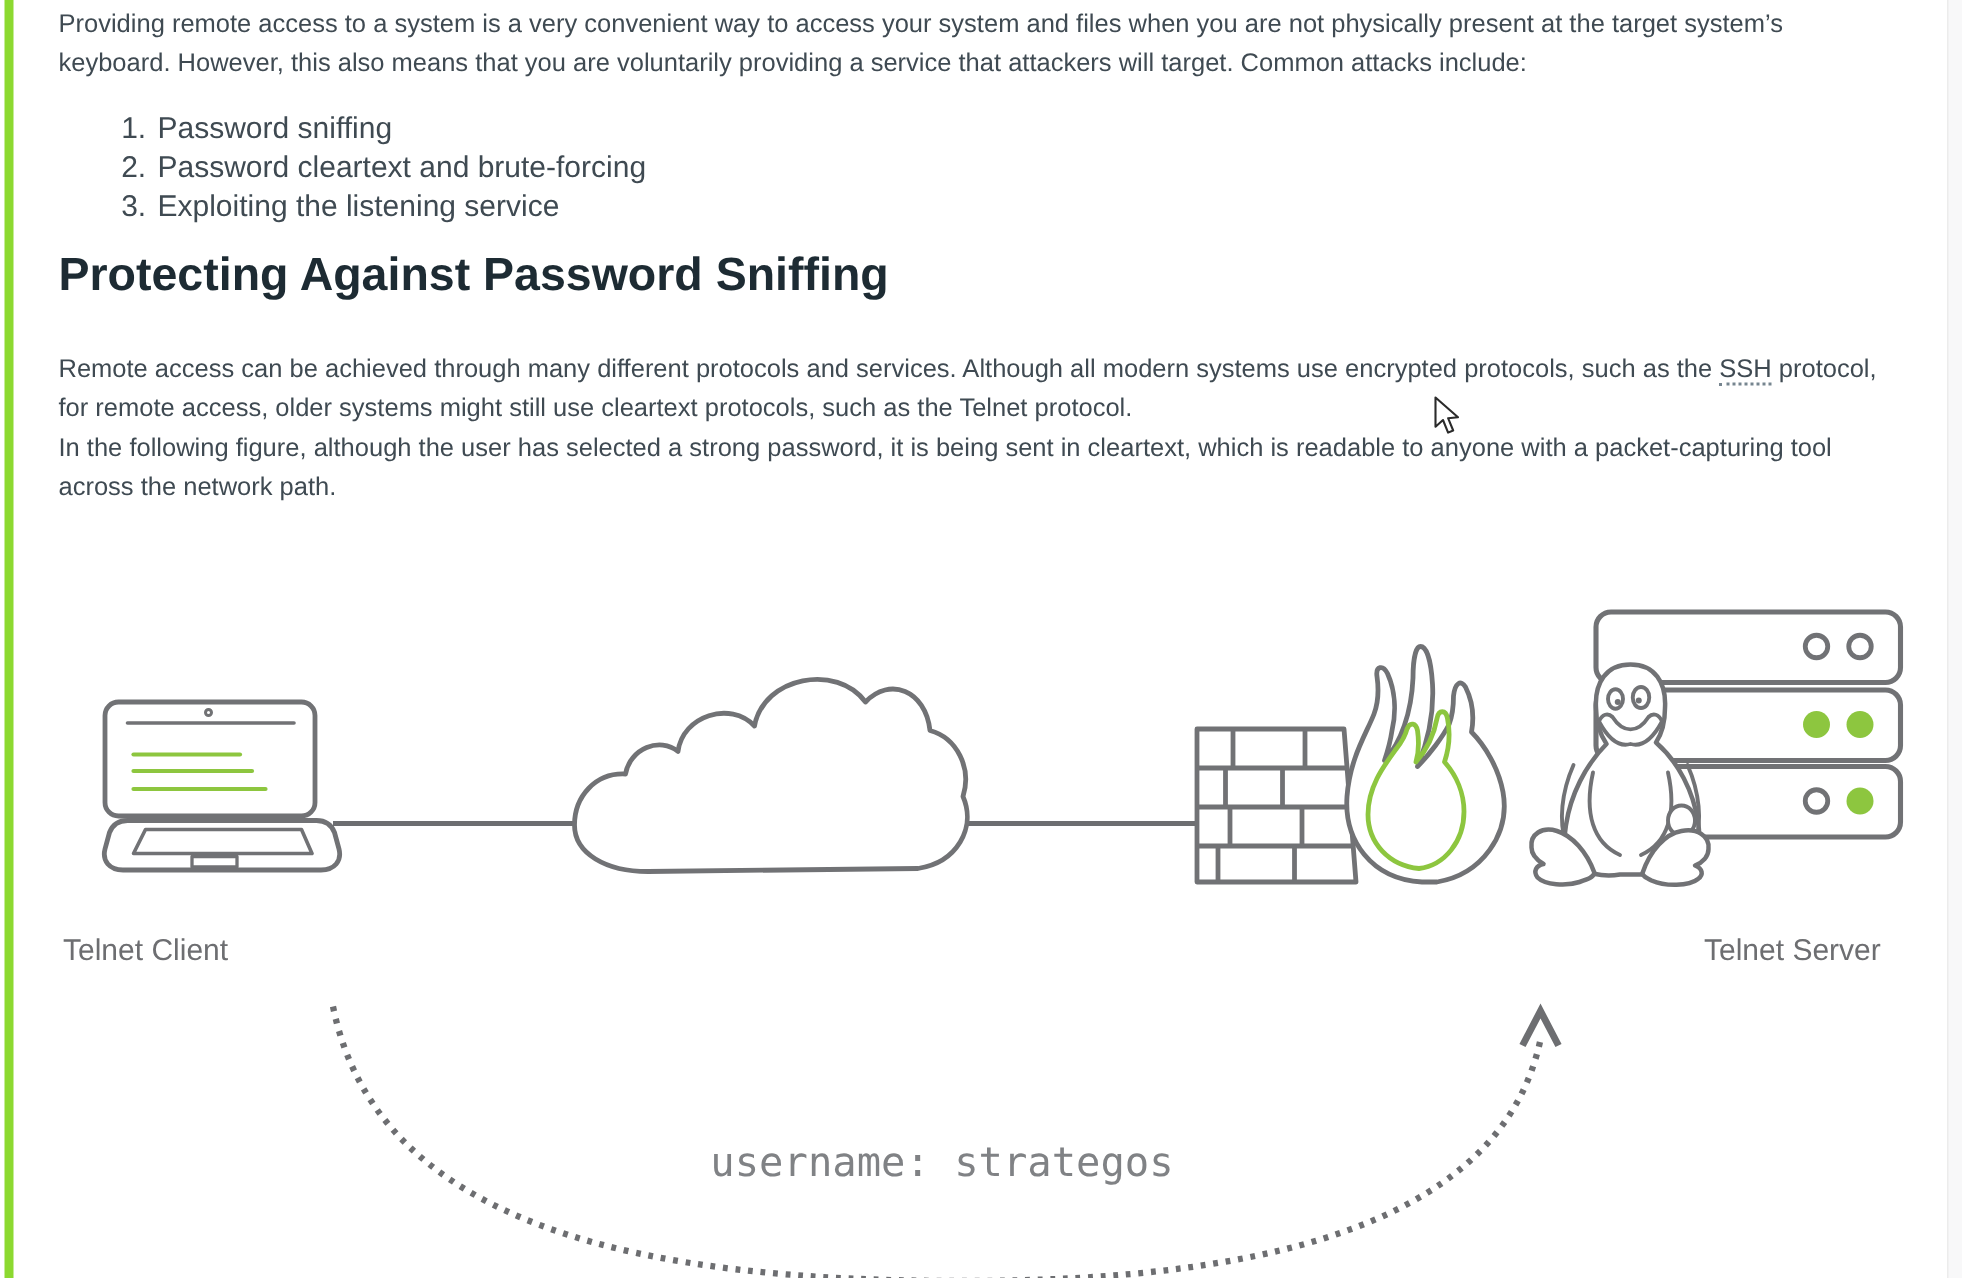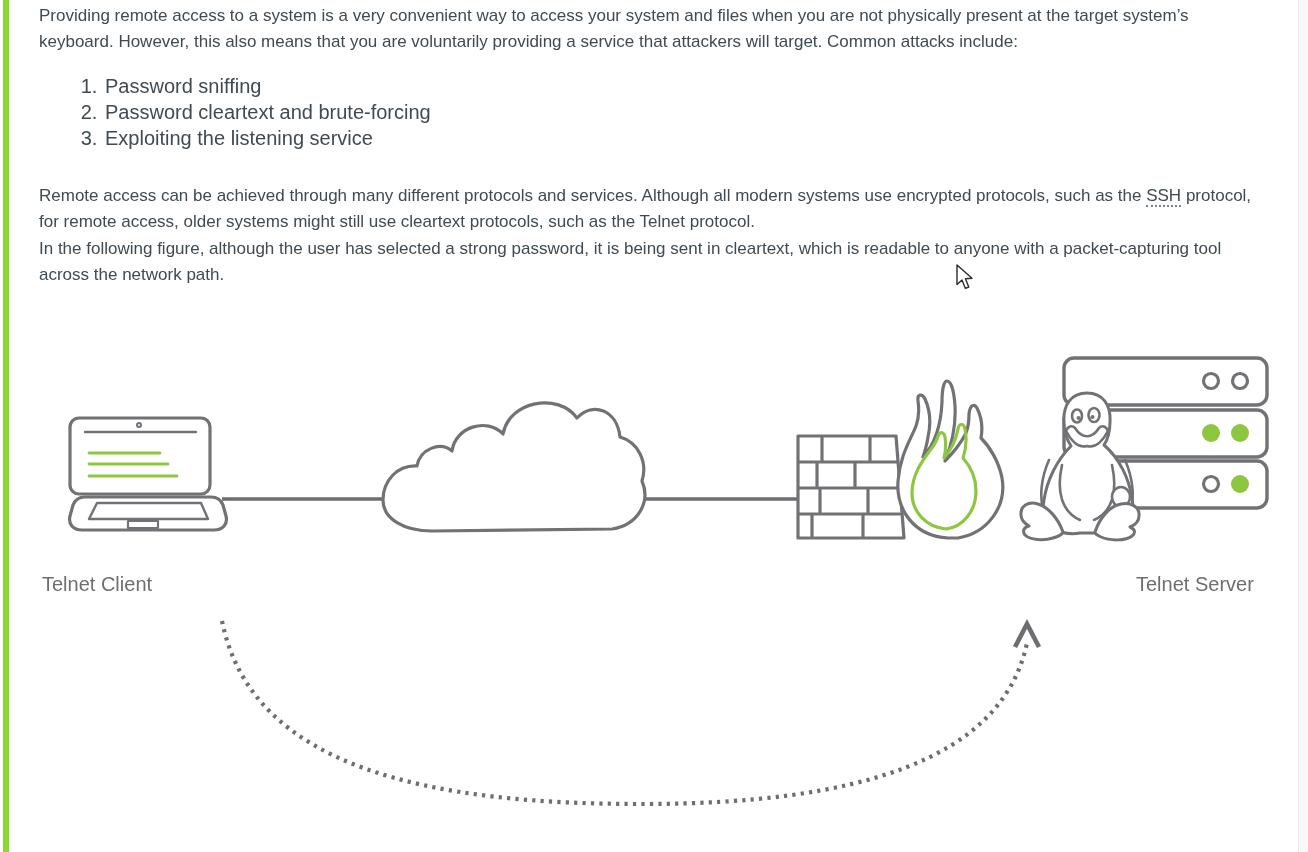--- a/index.html
+++ b/index.html
@@ -32,20 +32,21 @@
 
 <main class="content">
   <p class="intro">Providing remote access to a system is a very convenient way to access your system and files when you are not physically present at the target system’s keyboard. However, this also means that you are voluntarily providing a service that attackers will target. Common attacks include:</p>
 
   <ol class="attacks">
     <li><span>Password sniffing</span></li>
     <li><span>Password cleartext and brute-forcing</span></li>
     <li><span>Exploiting the listening service</span></li>
   </ol>
 
+  <h1 class="page-title">Protecting Against Password Sniffing</h1>
 
   <p class="protocols"><span>Remote access can be achieved through many different protocols and services. Although all modern systems use encrypted protocols, such as the </span><span class="ssh-term">SSH</span><span> protocol, for remote access, older systems might still use cleartext protocols, such as the Telnet protocol.</span></p>
 
   <p class="figure-intro">In the following figure, although the user has selected a strong password, it is being sent in cleartext, which is readable to anyone with a packet-capturing tool across the network path.</p>
 
   <figure class="diagram">
     <svg class="scene" width="1308" height="482" viewBox="0 0 1308 482" fill="none">
 
       <g stroke="#717275" stroke-width="3.2" stroke-linecap="round" stroke-linejoin="round">
         <rect x="70" y="78" width="140" height="76" rx="9" fill="#fff"></rect>
@@ -121,19 +122,20 @@
       <g stroke="#6d6e71">
         <path d="M222,281 C252,430 432,464 642,464 C858,464 1002,420 1027,303" stroke-width="4.2" stroke-dasharray="3.2 5.2"></path>
         <path d="M1015,307 L1027,284 L1039,307" stroke-width="4.6"></path>
       </g>
     </svg>
 
     <div class="node-label client-label">Telnet Client</div>
     <div class="node-label server-label">Telnet Server</div>
 
     <div class="creds">
+      <div>username: strategos</div>
     </div>
   </figure>
 </main>
 
 <svg class="cursor" viewBox="0 0 20 28">
   <path d="M2,1 L2,20.5 L7,16 L10.4,24.4 L13.8,23 L10.4,14.8 L17,14.2 Z" fill="#ffffff" stroke="#2b2b2b" stroke-width="1.4" stroke-linejoin="round"></path>
 </svg>
 
 </body></html>

